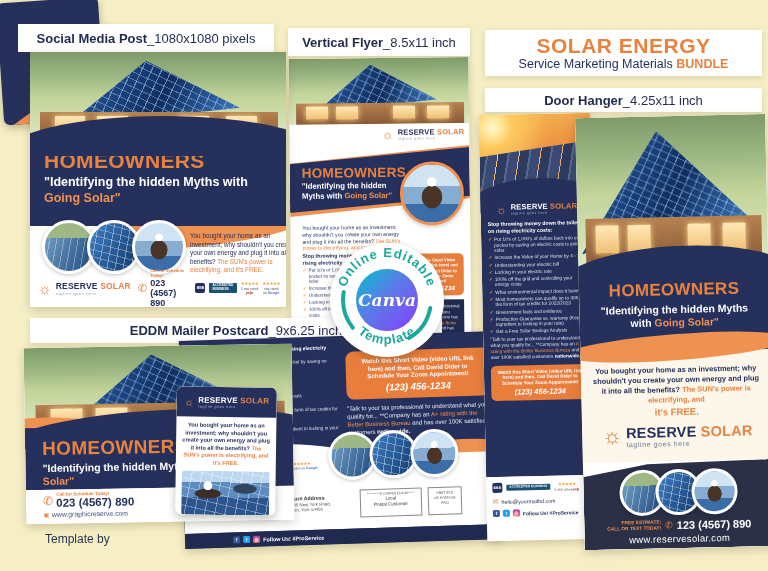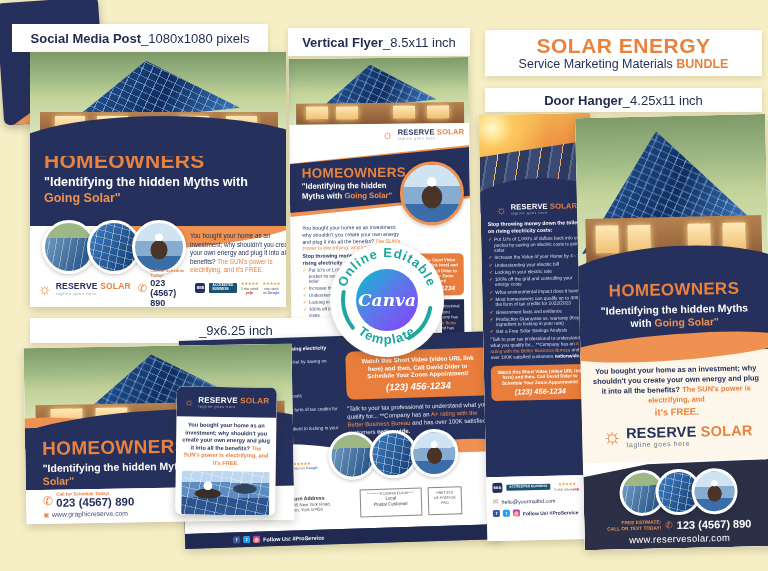--- a/index.html
+++ b/index.html
@@ -58,21 +58,21 @@
   
   .hl-title{color:var(--orange);font-weight:bold;letter-spacing:.3px;}
   .hl-sub{color:#fff;font-weight:bold;line-height:1.25;}
   .hl-sub .acc{color:var(--orange2);}
   .body-txt .acc{color:var(--orange);}
   
   .cl-item{display:flex;gap:2px;margin-bottom:1.5px;line-height:1.2;}
   .chk{color:var(--orange2);font-weight:bold;flex:none;}
   
   
-  #social-label{left:12px;top:24px;width:256px;height:28px;z-index:5;}
+  #social-label{left:18px;top:24px;width:256px;height:28px;z-index:5;}
   #social-post{left:30px;top:52px;width:256px;height:255px;z-index:5;}
   #social-post .ph{position:absolute;left:0;top:0;right:0;height:88px;}
   .soc-cres{position:absolute;top:160px;right:-20px;width:210px;height:34px;background:var(--orange2);
     border-radius:50%;transform:rotate(-6deg);z-index:1;}
   .soc-band{position:absolute;left:0;right:0;top:84px;height:90px;background:var(--navy);z-index:2;padding:13px 12px 0 14px;}
   .soc-band::before{content:"";position:absolute;top:-20px;left:-10%;width:125%;height:40px;background:var(--navy);
     border-radius:50% 50% 0 0/95% 95% 0 0;transform:rotate(-2.5deeg);}
   .soc-band .hl-title{font-size:21px;}
   .soc-band .hl-sub{font-size:12.5px;margin-top:2px;width:98%;}
   .soc-circles{position:absolute;left:12px;top:168px;display:flex;z-index:3;}
@@ -513,21 +513,21 @@
           <div>FREE ESTIMATE:</div>
           <div>CALL OR TEXT TODAY!</div>
         </div>
       <span class="ph-ic">✆</span>
       <span class="ph-num">123 (4567) 890</span>
     </div>
     <div class="dr-site">www.reservesolar.com</div>
   </div>
 </div>
 
-<div class="label-strip" id="eddm-label"><span>_9x6.25 inch</span></div>
+<div class="label-strip" id="eddm-label"><b>EDDM Mailer Postcard</b><span>_9x6.25 inch</span></div>
 
 <div class="card" id="postcard-back">
   <div class="pb-left">
     <div class="cl-intro">Stop throwing money down the toilet on rising electricity costs:</div>
     <div>
         <div class="cl-item">
         <span class="chk">✓</span>
         <span>Put 10's of 1,000's of dollars back into your pocket by saving on electric costs is going solar</span>
       </div>
         <div class="cl-item">
@@ -666,13 +666,14 @@
     <circle cx="57" cy="57" r="44" fill="none" stroke="#1ca89d" stroke-width="4" stroke-linecap="round" stroke-dasharray="38 62 38 139" stroke-dashoffset="-8"></circle>
     <text class="arcword"><textPath href="#arcT" startOffset="50%" text-anchor="middle">Online Editable</textPath></text>
     <text class="arcword"><textPath href="#arcB" startOffset="50%" text-anchor="middle">Template</textPath></text>
   </svg>
   <div class="canva-core">
       <span>Canva</span>
     </div>
 </div>
 
 <div id="template-by">
+  <div class="t1">Template by</div>
 </div>
 
 </body></html>

